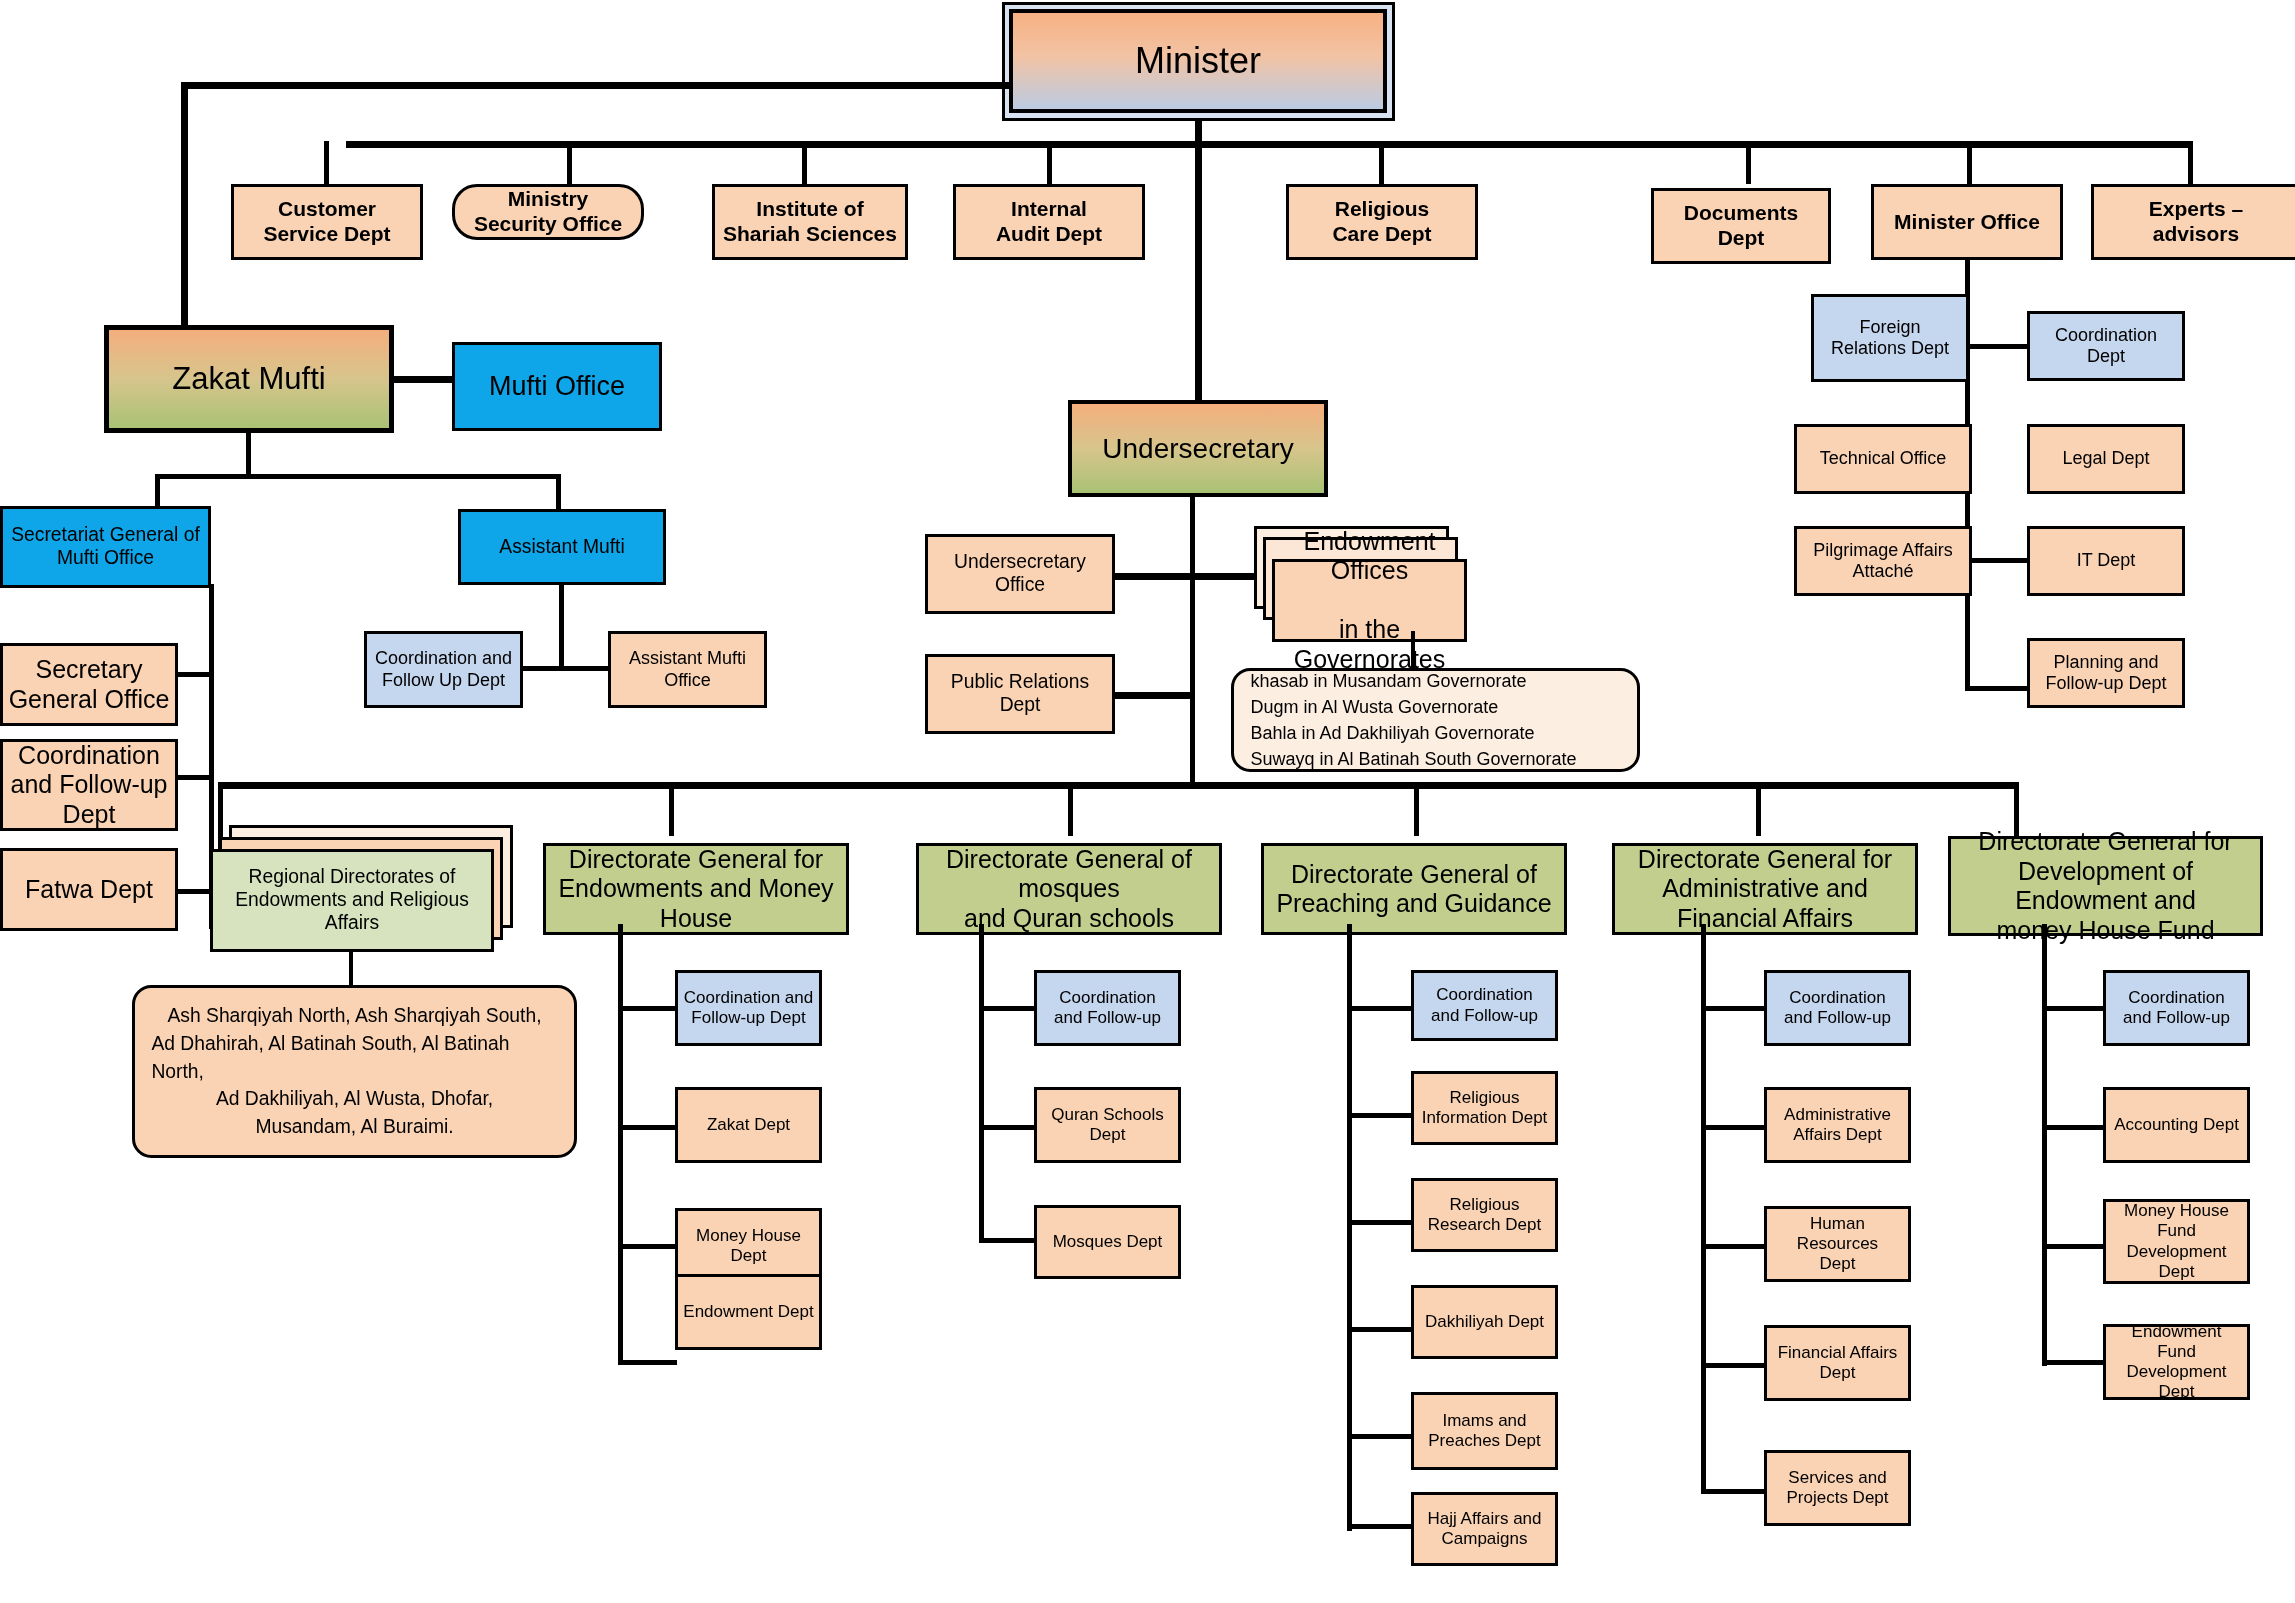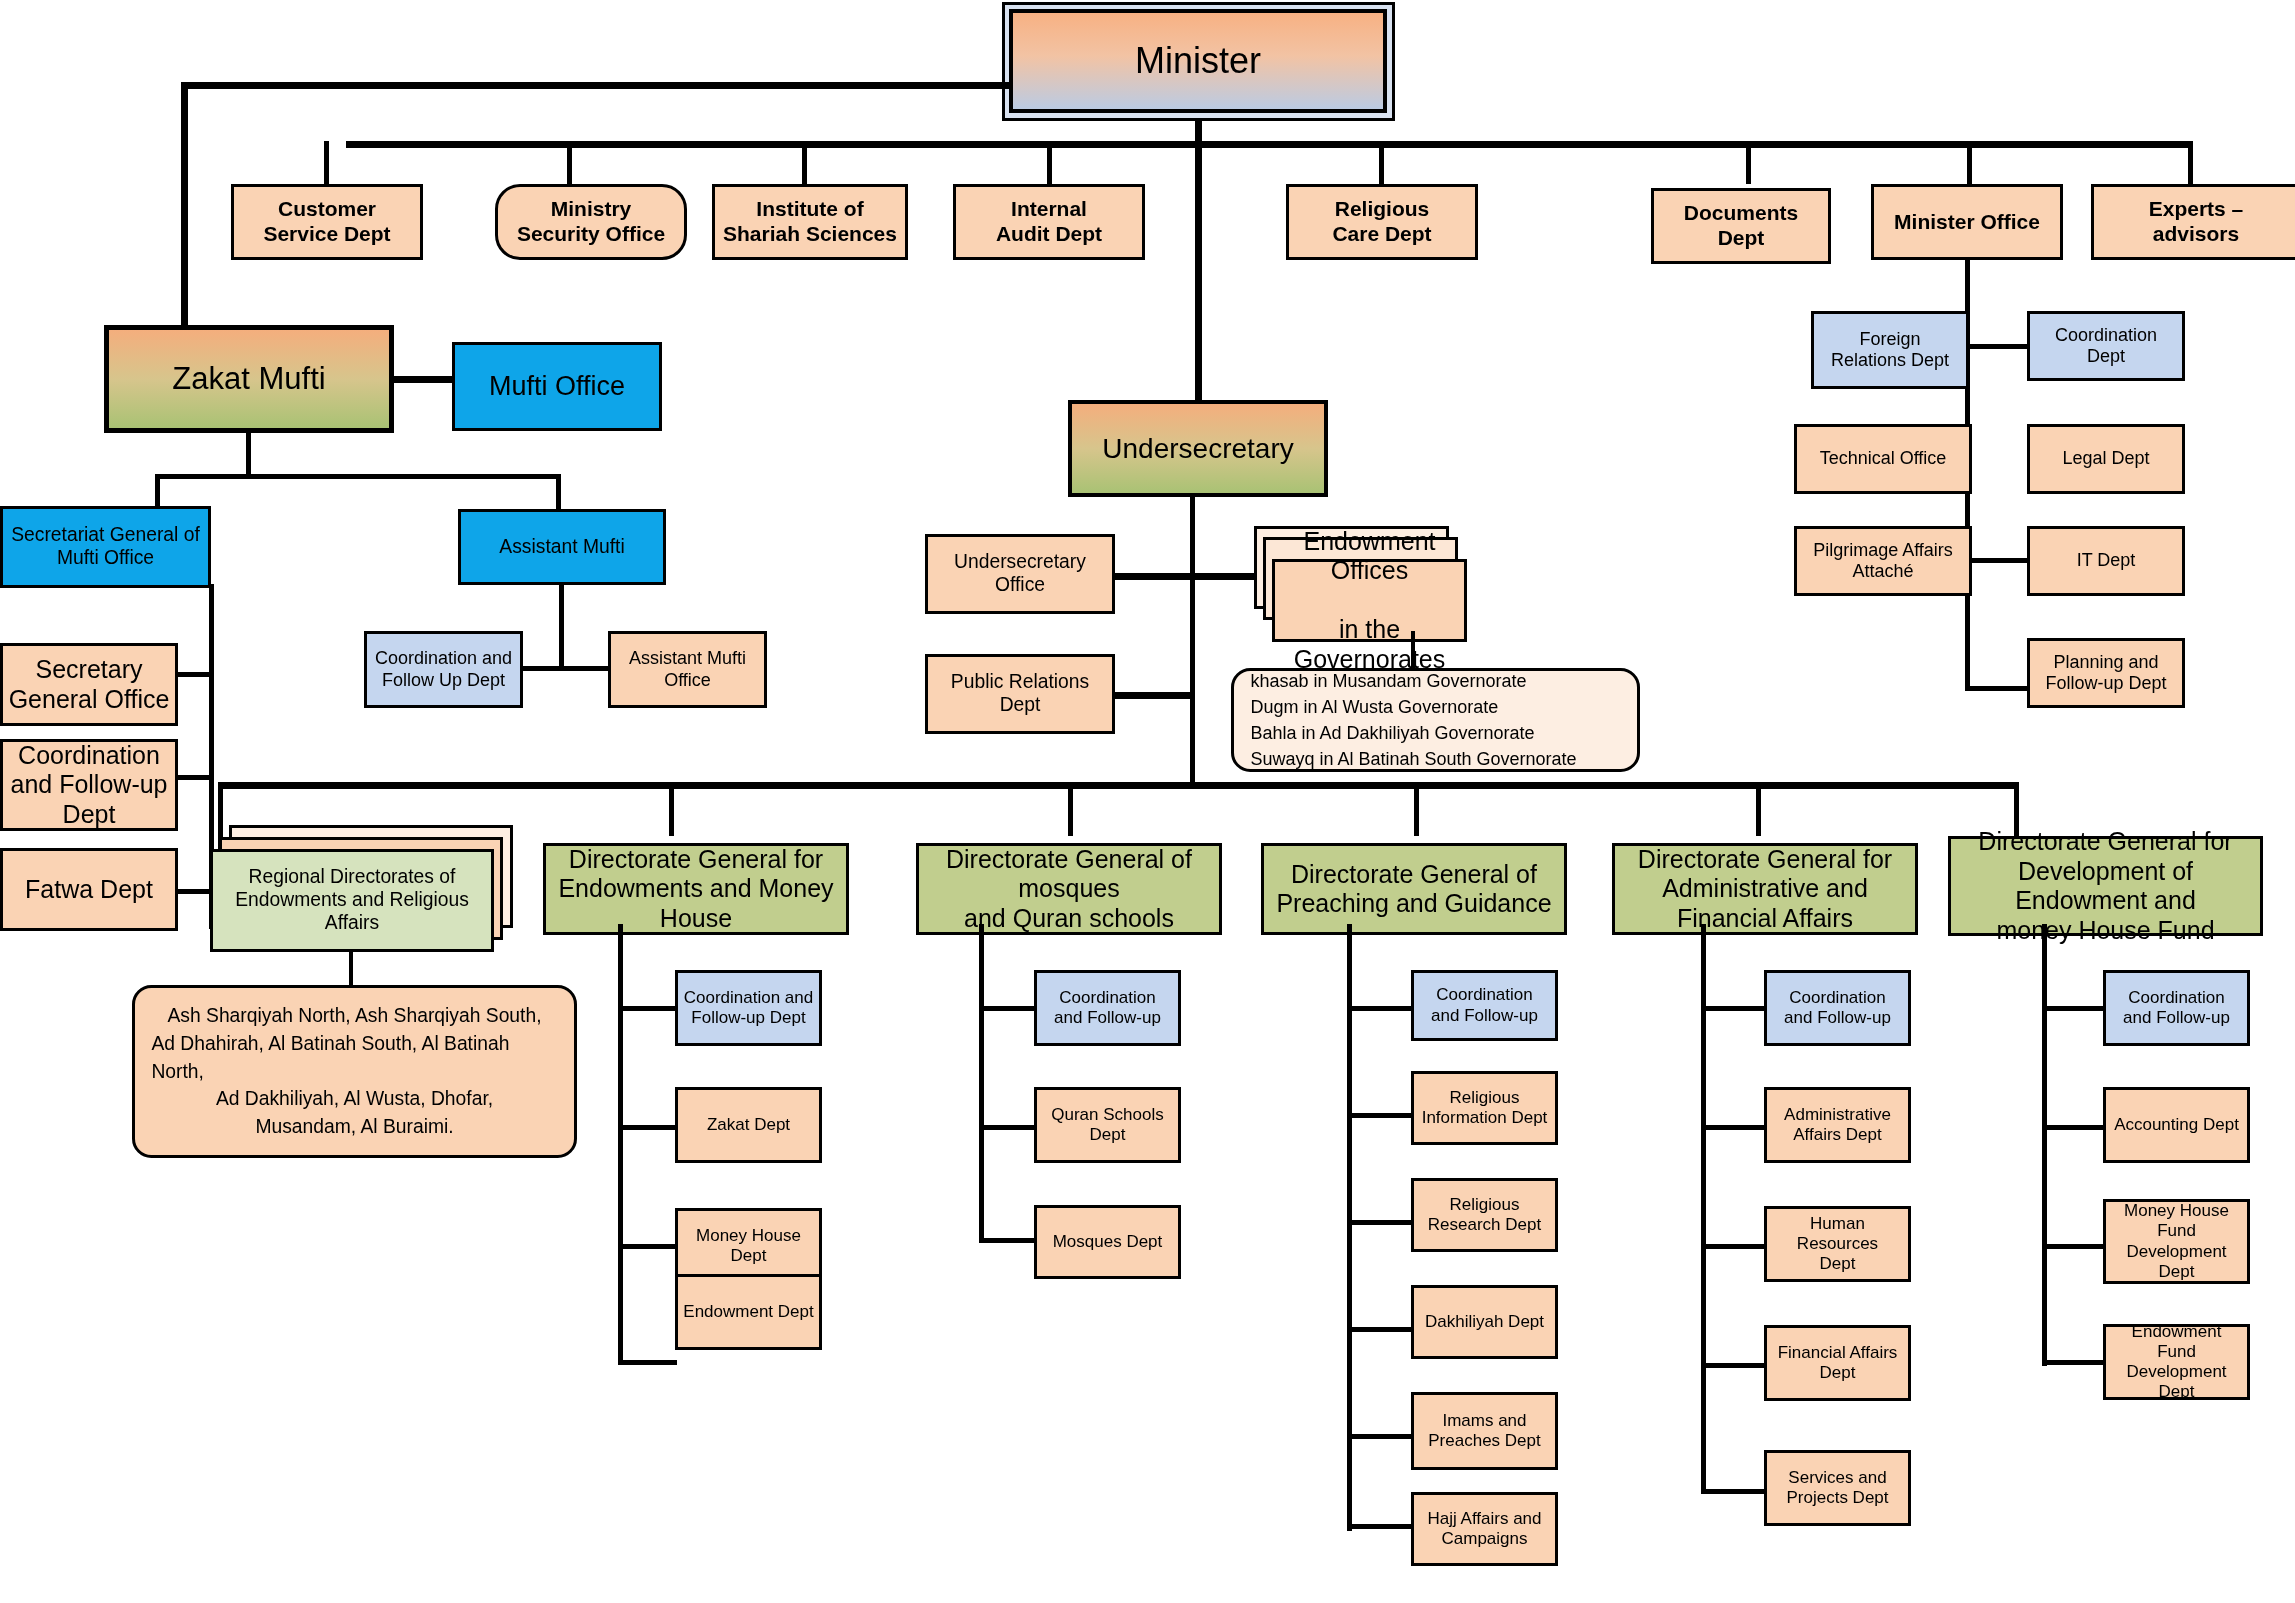--- a/index.html
+++ b/index.html
@@ -58,21 +58,21 @@
   <div class="ln v" style="left:567px;top:141px;width:5.2px;height:43px;"></div>
   <div class="ln v" style="left:802px;top:141px;width:5.2px;height:43px;"></div>
   <div class="ln v" style="left:1047px;top:141px;width:5.2px;height:43px;"></div>
   <div class="ln v" style="left:1379px;top:141px;width:5.2px;height:43px;"></div>
   <div class="ln v" style="left:1746px;top:141px;width:5.2px;height:43px;"></div>
   <div class="ln v" style="left:1967px;top:141px;width:5.2px;height:43px;"></div>
   <div class="ln v" style="left:2188px;top:141px;width:5.2px;height:43px;"></div>
 
   <div class="node peach s28 b" style="left: 231px; top: 184px; width: 192px; height: 76px; white-space: pre-line;">Customer
 Service Dept</div>
-  <div class="node peach s28 b" style="left: 495px; top: 184px; width: 192px; height: 76px; white-space: pre-line; border-radius: 25px;">Ministry
+  <div class="node peach s28 b" style="left: 452px; top: 184px; width: 192px; height: 56px; white-space: pre-line; border-radius: 25px;">Ministry
 Security Office</div>
   <div class="node peach s28 b" style="left: 712px; top: 184px; width: 196px; height: 76px; white-space: pre-line;">Institute of
 Shariah Sciences</div>
   <div class="node peach s28 b" style="left: 953px; top: 184px; width: 192px; height: 76px; white-space: pre-line;">Internal
 Audit Dept</div>
   <div class="node peach s28 b" style="left: 1286px; top: 184px; width: 192px; height: 76px; white-space: pre-line;">Religious
 Care Dept</div>
   <div class="node peach s28 b" style="left: 1651px; top: 188px; width: 180px; height: 76px; white-space: pre-line;">Documents
 Dept</div>
   <div class="node peach s28 b" style="left:1871px;top:184px;width:192px;height:76px;">Minister Office</div>
@@ -80,21 +80,21 @@
 advisors</div>
 
   <div class="ln v" style="left:1965px;top:260px;width:5.2px;height:431px;"></div>
 
   <div class="ln h" style="left:1966px;top:344px;width:39px;height:5.2px;"></div>
   <div class="ln h" style="left:1965px;top:344px;width:65px;height:5.2px;"></div>
   <div class="ln h" style="left:1899px;top:558px;width:68px;height:5.2px;"></div>
   <div class="ln h" style="left:1965px;top:558px;width:65px;height:5.2px;"></div>
   <div class="ln h" style="left:1965px;top:686px;width:65px;height:5.2px;"></div>
 
-  <div class="node blue s24" style="left: 1811px; top: 311px; width: 158px; height: 78px; white-space: pre-line;">Foreign
+  <div class="node blue s24" style="left: 1811px; top: 294px; width: 158px; height: 88px; white-space: pre-line;">Foreign
 Relations Dept</div>
   <div class="node peach s24" style="left:1794px;top:424px;width:178px;height:70px;">Technical Office</div>
   <div class="node peach s24" style="left: 1794px; top: 526px; width: 178px; height: 70px; white-space: pre-line;">Pilgrimage Affairs
 Attaché</div>
 
   <div class="node blue s24" style="left: 2027px; top: 311px; width: 158px; height: 70px; white-space: pre-line;">Coordination
 Dept</div>
   <div class="node peach s24" style="left:2027px;top:424px;width:158px;height:70px;">Legal Dept</div>
   <div class="node peach s24" style="left:2027px;top:526px;width:158px;height:70px;">IT Dept</div>
   <div class="node peach s24" style="left: 2027px; top: 638px; width: 158px; height: 70px; white-space: pre-line;">Planning and

